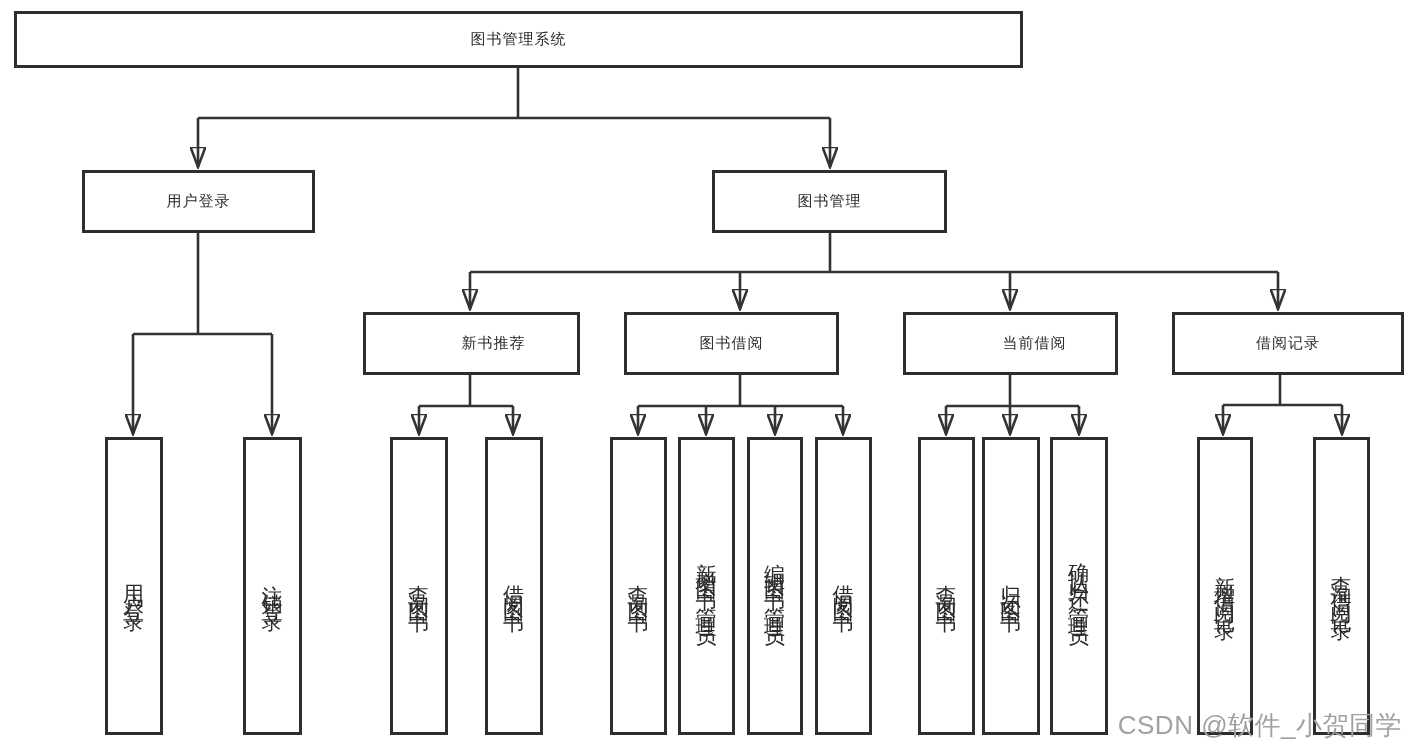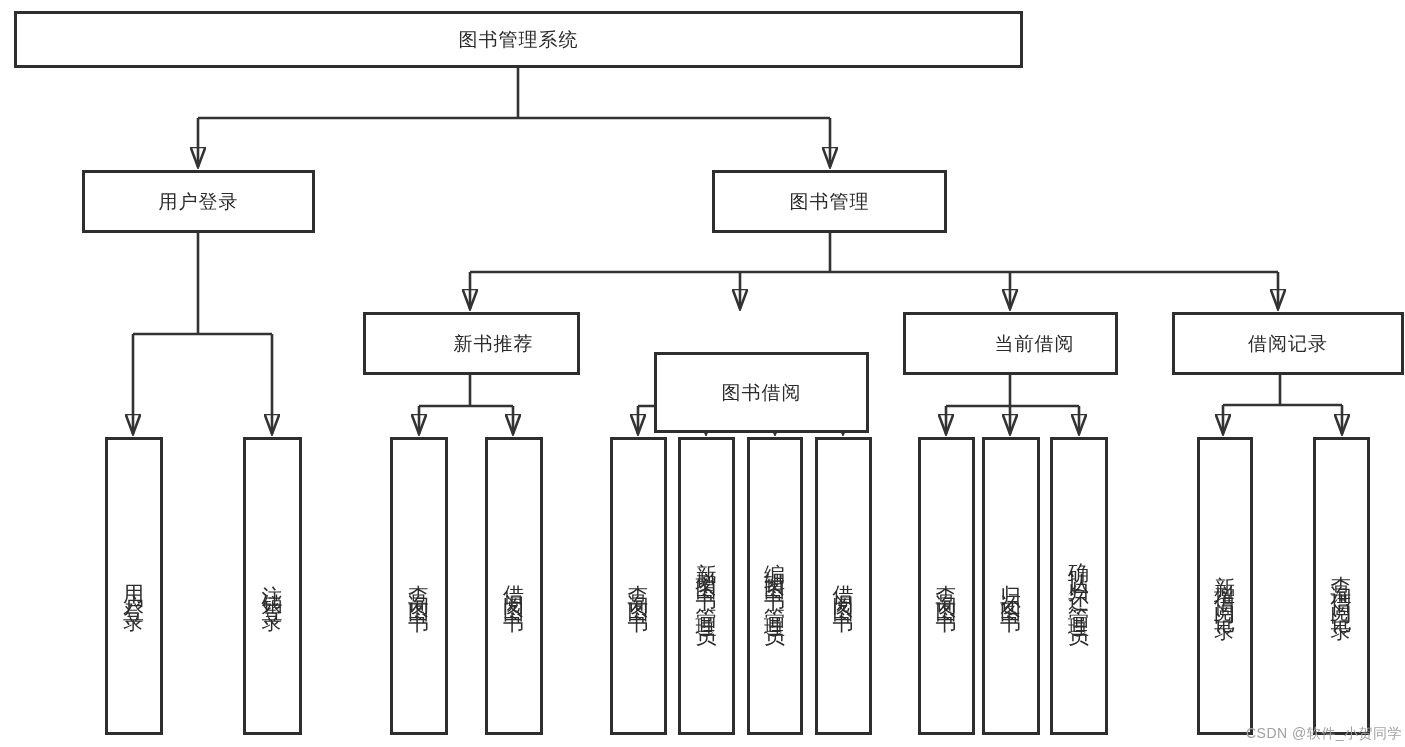--- a/index.html
+++ b/index.html
@@ -7,29 +7,29 @@
     position:relative;width:1405px;height:747px;background:#ffffff;
     font-family:"Liberation Sans","DejaVu Sans",sans-serif;overflow:hidden;
   }
   svg.wires{position:absolute;left:0;top:0;width:1405px;height:747px;pointer-events:none;}
   svg.wires path{stroke:#333333;stroke-width:2.6;fill:none;}
   .box{
     position:absolute;box-sizing:border-box;background:#ffffff;
     border:3px solid #2e2e2e;display:flex;align-items:center;justify-content:center;
     color:#2b2b2b;
   }
-  .hbox .lbl{font-size:19px;letter-spacing:1px;white-space:nowrap;}
+  .hbox .lbl{font-size:15px;letter-spacing:1px;white-space:nowrap;}
   .leaf{align-items:center;justify-content:center;}
   .leaf .vlbl{
     writing-mode:vertical-rl;text-orientation:mixed;
     font-size:21px;letter-spacing:9px;line-height:1;white-space:nowrap;
   }
   .watermark{
     position:absolute;right:3px;bottom:4px;
-    font-size:14px;color:#a1a1a3;letter-spacing:0.5px;white-space:nowrap;
+    font-size:26px;color:#a1a1a3;letter-spacing:0.5px;white-space:nowrap;
   }
 </style>
 </head>
 <body>
 
 <div class="stage">
 
   <svg class="wires" viewBox="0 0 1405 747" xmlns="http://www.w3.org/2000/svg">
     <defs>
       <marker id="arr" markerWidth="22" markerHeight="16" refX="20" refY="7.5" orient="auto" markerUnits="userSpaceOnUse">
@@ -85,21 +85,21 @@
   <div class="box hbox" style="left:82px;top:170px;width:233px;height:63px;">
     <span class="lbl">用户登录</span>
   </div>
   <div class="box hbox" style="left:712px;top:170px;width:235px;height:63px;">
     <span class="lbl">图书管理</span>
   </div>
 
   <div class="box hbox" style="left:363px;top:312px;width:217px;height:63px;padding-left:44px;">
     <span class="lbl">新书推荐</span>
   </div>
-  <div class="box hbox" style="left:654px;top:312px;width:215px;height:81px;margin-top:40px;">
+  <div class="box hbox" style="left:624px;top:312px;width:215px;height:63px;">
     <span class="lbl">图书借阅</span>
   </div>
   <div class="box hbox" style="left:903px;top:312px;width:215px;height:63px;padding-left:48px;">
     <span class="lbl">当前借阅</span>
   </div>
   <div class="box hbox" style="left:1172px;top:312px;width:232px;height:63px;">
     <span class="lbl">借阅记录</span>
   </div>
 
   <div class="box leaf" style="left:105px;top:437px;width:58px;height:298px;">

